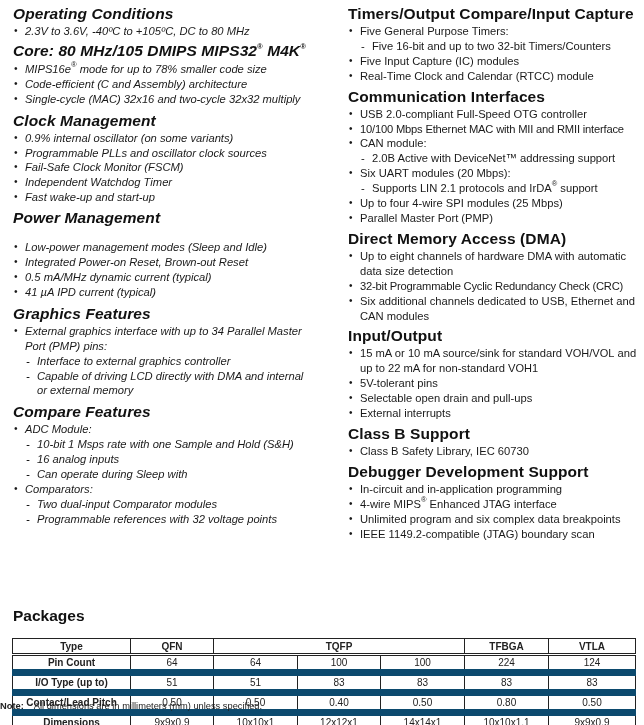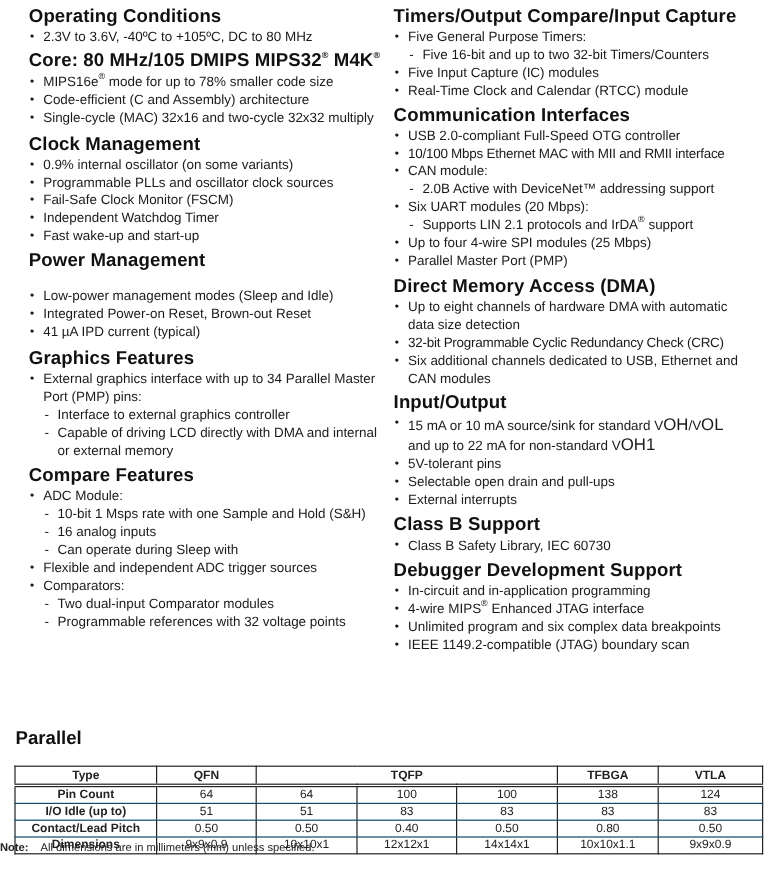--- a/index.html
+++ b/index.html
@@ -1,55 +1,55 @@
 <!DOCTYPE html>
 <html><head>
 <meta charset="utf-8">
 <style>
   * { box-sizing: border-box; margin: 0; padding: 0; }
   html, body { width: 644px; height: 725px; background: #ffffff; overflow: hidden; }
   body { position: relative; font-family: "Liberation Sans", sans-serif; color: #111; }
   .col { position: absolute; top: 0; }
-  .col-left { left: 24px; width: 320px; }
-  .col-right { left: 328px; width: 292px; }
+  .col-left { left: 13px; width: 320px; font-style: italic; }
+  .col-right { left: 348px; width: 292px; }
   .section { margin-bottom: 0; }
   h2.sec-title {
     font-family: "Liberation Sans", sans-serif;
     font-weight: bold; font-size: 15.5px; color: #111;
     line-height: 18px; letter-spacing: 0.1px;
   }
   ul.items { list-style: none; }
   ul.items li {
     position: relative; font-size: 11.2px; line-height: 14.9px; color: #1a1a1a;
   }
   li.bullet { padding-left: 12px; }
   li.bullet::before {
     content: "\2022"; position: absolute; left: 1px; top: 0; font-size: 10px;
   }
   li.dash { padding-left: 24px; }
   li.dash::before {
     content: "-"; position: absolute; left: 13px; top: 0;
   }
   sup { font-size: 7.5px; line-height: 0; position: relative; top: -1px; }
-  .sc { font-size: 14px; }
+  .sc { font-size: 11px; }
   .pk-title {
     position: absolute; left: 13px; top: 607px;
     font-weight: bold; font-size: 15.5px; line-height: 18px;
   }
   table.pk {
     position: absolute; left: 12px; top: 638px; width: 623px;
     border-collapse: collapse; font-size: 10px; table-layout: fixed;
   }
   table.pk td, table.pk th {
     border-left: 1px solid #222; border-right: 1px solid #222;
     text-align: center; height: 14px; line-height: 13px; padding: 0;
     color: #222; font-weight: normal;
   }
   table.pk tr.hdr th { font-weight: bold; border-top: 1.5px solid #222; border-bottom: 3px double #222; height: 16px; }
-  table.pk tr.row td { border-bottom: 1px solid #0c4a6e; }
+  table.pk tr.row td { border-bottom: 7px solid #0c4a6e; }
   table.pk tr.row td.lbl { font-weight: bold; }
   table.pk tr.row:last-child td { border-bottom: 1.5px solid #222; }
   .pk-note {
     position: absolute; left: 0; top: 700px; font-size: 9.3px; color: #222; line-height: 12px;
   }
   .pk-note b { margin-right: 10px; }
 </style>
 </head>
 <body>
 
@@ -80,41 +80,41 @@
       <li class="bullet">Independent Watchdog Timer</li>
       <li class="bullet">Fast wake-up and start-up</li>
     </ul>
   </div>
 
   <div class="section" style="margin-top:4px">
     <h2 class="sec-title">Power Management</h2>
     <ul class="items" style="margin-top:13px">
       <li class="bullet">Low-power management modes (Sleep and Idle)</li>
       <li class="bullet">Integrated Power-on Reset, Brown-out Reset</li>
+      <li class="bullet">0.5 mA/MHz dynamic current (typical)</li>
       <li class="bullet">41 µA IPD current (typical)</li>
     </ul>
   </div>
 
   <div class="section" style="margin-top:5px">
     <h2 class="sec-title">Graphics Features</h2>
     <ul class="items" style="margin-top:1px; width:300px">
       <li class="bullet">External graphics interface with up to 34 Parallel Master Port (PMP) pins:</li>
       <li class="dash">Interface to external graphics controller</li>
       <li class="dash">Capable of driving LCD directly with DMA and internal or external memory</li>
     </ul>
   </div>
 
   <div class="section" style="margin-top:5px">
     <h2 class="sec-title">Compare Features</h2>
     <ul class="items" style="margin-top:1px">
       <li class="bullet">ADC Module:</li>
       <li class="dash">10-bit 1 Msps rate with one Sample and Hold (S&amp;H)</li>
       <li class="dash">16 analog inputs</li>
       <li class="dash">Can operate during Sleep with</li>
-      <li class="bullet">Flexible and independent ADC trigger sources</li>
       <li class="bullet">Comparators:</li>
       <li class="dash">Two dual-input Comparator modules</li>
       <li class="dash">Programmable references with 32 voltage points</li>
     </ul>
   </div>
 </div>
 
 <div class="col col-right">
 
   <div class="section" style="margin-top:5px">
@@ -171,21 +171,21 @@
     <h2 class="sec-title">Debugger Development Support</h2>
     <ul class="items" style="margin-top:1px">
       <li class="bullet">In-circuit and in-application programming</li>
       <li class="bullet"><span>4-wire MIPS</span><sup>®</sup><span> Enhanced JTAG interface</span></li>
       <li class="bullet">Unlimited program and six complex data breakpoints</li>
       <li class="bullet">IEEE 1149.2-compatible (JTAG) boundary scan</li>
     </ul>
   </div>
 </div>
 
-<h2 class="pk-title">Parallel</h2>
+<h2 class="pk-title">Packages</h2>
 <table class="pk">
   <colgroup>
     <col style="width:118px">
       <col style="width:83px">
       <col style="width:84px">
       <col style="width:83px">
       <col style="width:84px">
       <col style="width:84px">
       <col style="width:87px">
   </colgroup>
@@ -196,25 +196,25 @@
     <th colspan="3">TQFP</th>
     <th>TFBGA</th>
     <th>VTLA</th>
   </tr>
   <tr class="row">
     <td class="lbl">Pin Count</td>
     <td>64</td>
     <td>64</td>
     <td>100</td>
     <td>100</td>
-    <td>138</td>
+    <td>224</td>
     <td>124</td>
   </tr>
   <tr class="row">
-    <td class="lbl">I/O Idle (up to)</td>
+    <td class="lbl">I/O Type (up to)</td>
     <td>51</td>
     <td>51</td>
     <td>83</td>
     <td>83</td>
     <td>83</td>
     <td>83</td>
   </tr>
   <tr class="row">
     <td class="lbl">Contact/Lead Pitch</td>
     <td>0.50</td>

